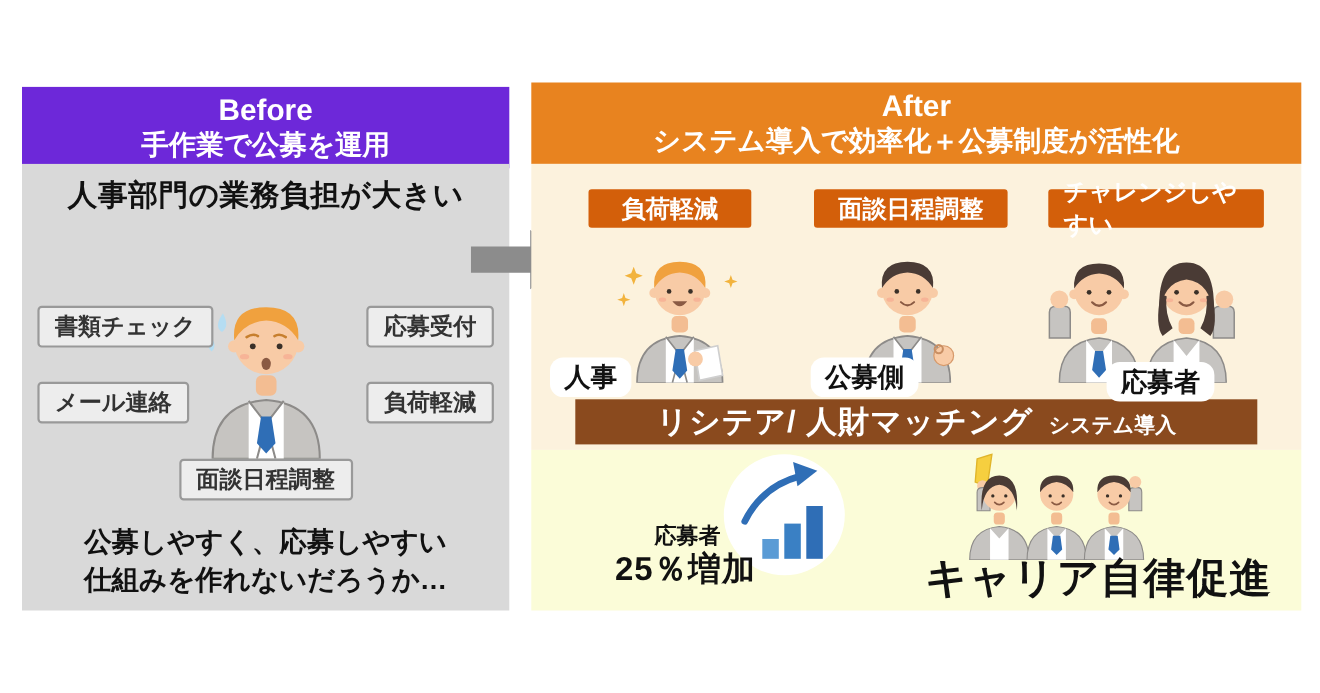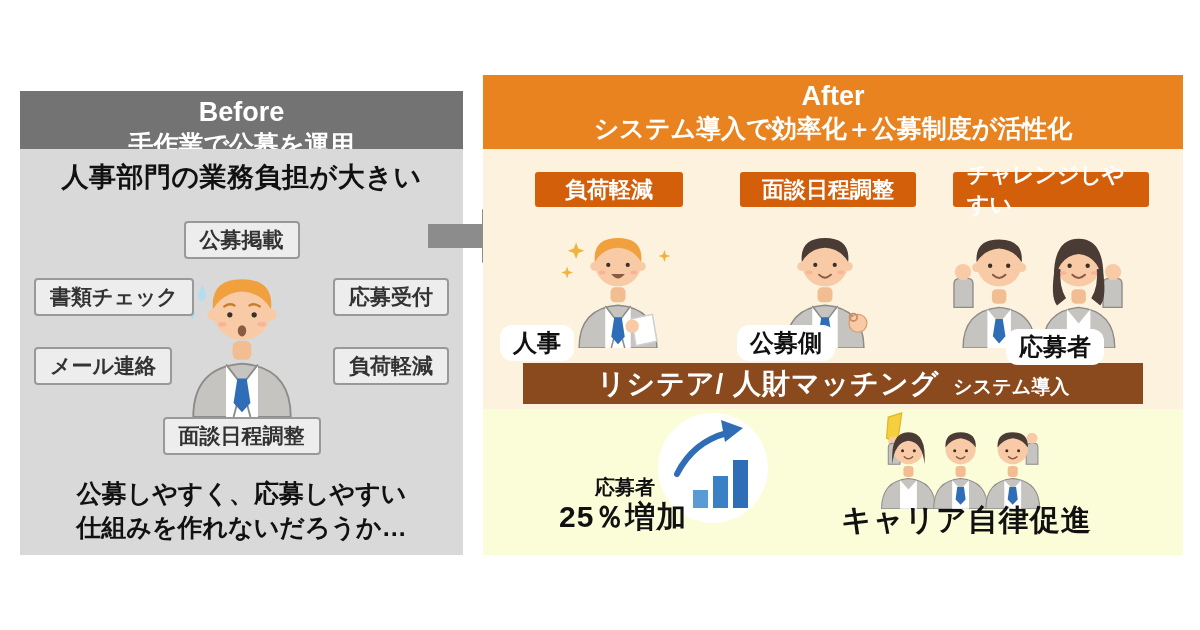--- a/index.html
+++ b/index.html
@@ -7,21 +7,21 @@
   body {
     position:relative; background:#ffffff; overflow:hidden;
     font-family:"Liberation Sans","DejaVu Sans",sans-serif;
     color:#111;
   }
   .abs { position:absolute; }
 
   
   .before-panel { left:20px; top:75px; width:443px; height:480px; }
   .before-header {
-    left:0; top:16px; width:100%; height:74px; background:#737373; color:#fff;
+    left:0; top:4px; width:100%; height:74px; background:#6d28d9; color:#fff;
     display:flex; flex-direction:column; align-items:center; justify-content:center;
   }
   .before-header .t1 { font-size:27px; font-weight:bold; line-height:1.15; }
   .before-header .t2 { font-size:25px; font-weight:bold; line-height:1.2; }
   .before-body { left:0; top:74px; width:100%; height:406px; background:#d9d9d9; }
   .before-heading { top:10px; width:100%; text-align:center; font-size:27px; font-weight:bold; letter-spacing:0.5px; }
   .tag {
     background:#ededed; border:2px solid #999; border-radius:4px;
     font-size:21px; font-weight:bold; color:#333; padding:3px 14px;
     white-space:nowrap; z-index:3; text-align:center;
@@ -57,38 +57,37 @@
   }
   .banner {
     left:40px; top:288px; width:620px; height:41px; background:#8a4a1e; color:#fff;
     display:flex; align-items:center; justify-content:center; gap:14px; z-index:4;
   }
   .banner .main { font-size:28px; font-weight:bold; letter-spacing:1px; }
   .banner .sub { font-size:19px; font-weight:bold; padding-top:6px; }
 
   .result-left-label { left:112px; top:399px; font-size:20px; font-weight:bold; z-index:6; }
   .result-left-value { left:76px; top:422px; font-size:30px; font-weight:bold; z-index:6; letter-spacing:1px; }
-  .result-right-value { left:358px; top:425px; font-size:30px; font-weight:bold; z-index:6; letter-spacing:1px; }
+  .result-right-value { left:358px; top:425px; font-size:38px; font-weight:bold; z-index:6; letter-spacing:1px; }
 
   .after-person { z-index:2; }
   .chart-illus { left:152px; top:337px; z-index:2; }
   .trio-illus { left:375px; top:337px; z-index:2; }
 </style>
 </head>
 <body>
 
 <div class="abs before-panel">
   <div class="abs before-header">
     <div class="t1">Before</div>
     <div class="t2">手作業で公募を運用</div>
   </div>
   <div class="abs before-body">
     <div class="abs before-heading">人事部門の業務負担が大きい</div>
 
-    <div class="abs tag tag-center" style="top:72px;">公募掲載</div>
     <div class="abs tag" style="left:14px; top:129px;">書類チェック</div>
     <div class="abs tag" style="right:14px; top:129px;">応募受付</div>
     <div class="abs tag" style="left:14px; top:198px;">メール連絡</div>
     <div class="abs tag" style="right:14px; top:198px;">負荷軽減</div>
     <div class="abs tag tag-center" style="top:268px;">面談日程調整</div>
 
     <svg class="abs before-person" width="150" height="164" viewBox="0 0 160 175">
       <path d="M38 34 Q29 47 37 52 Q45 47 38 34 Z" fill="#b5ddf2"></path>
       <path d="M27 58 Q21 66 27 71 Q33 66 27 58 Z" fill="#b5ddf2"></path>
       <path d="M28 175 Q28 122 80 118 Q132 122 132 175 Z" fill="#c6c4c1" stroke="#8d8b89" stroke-width="2"></path>

